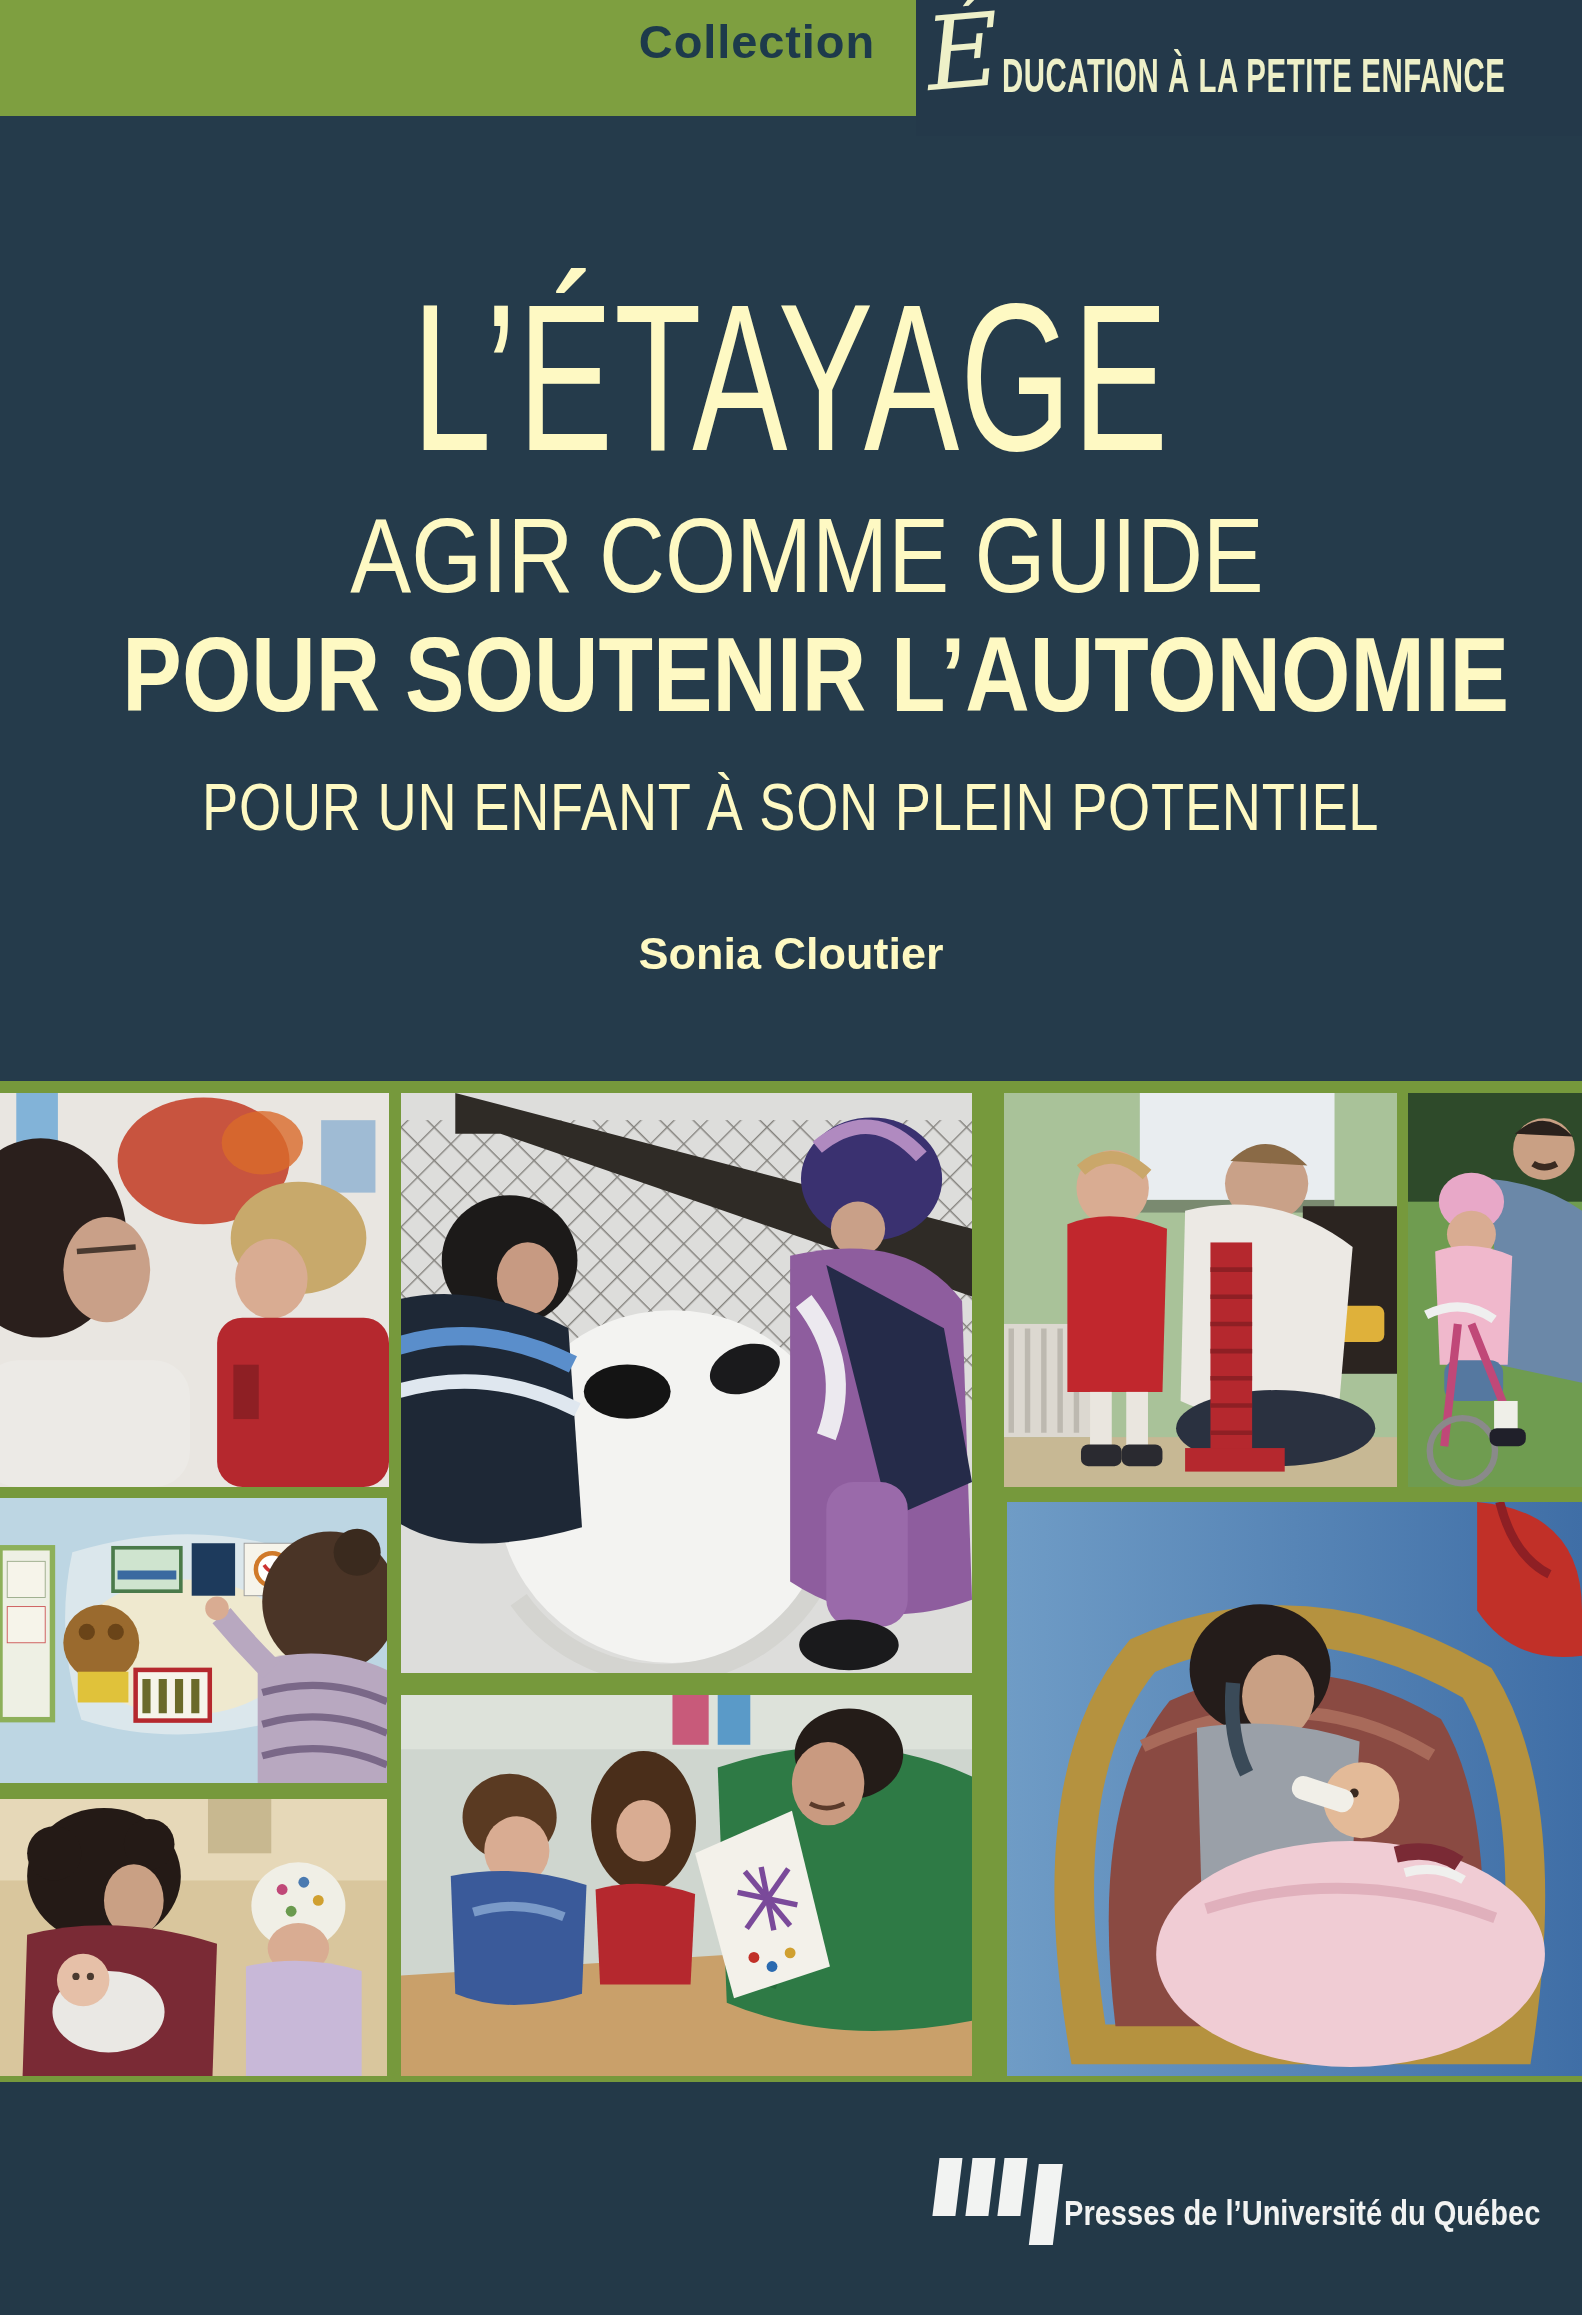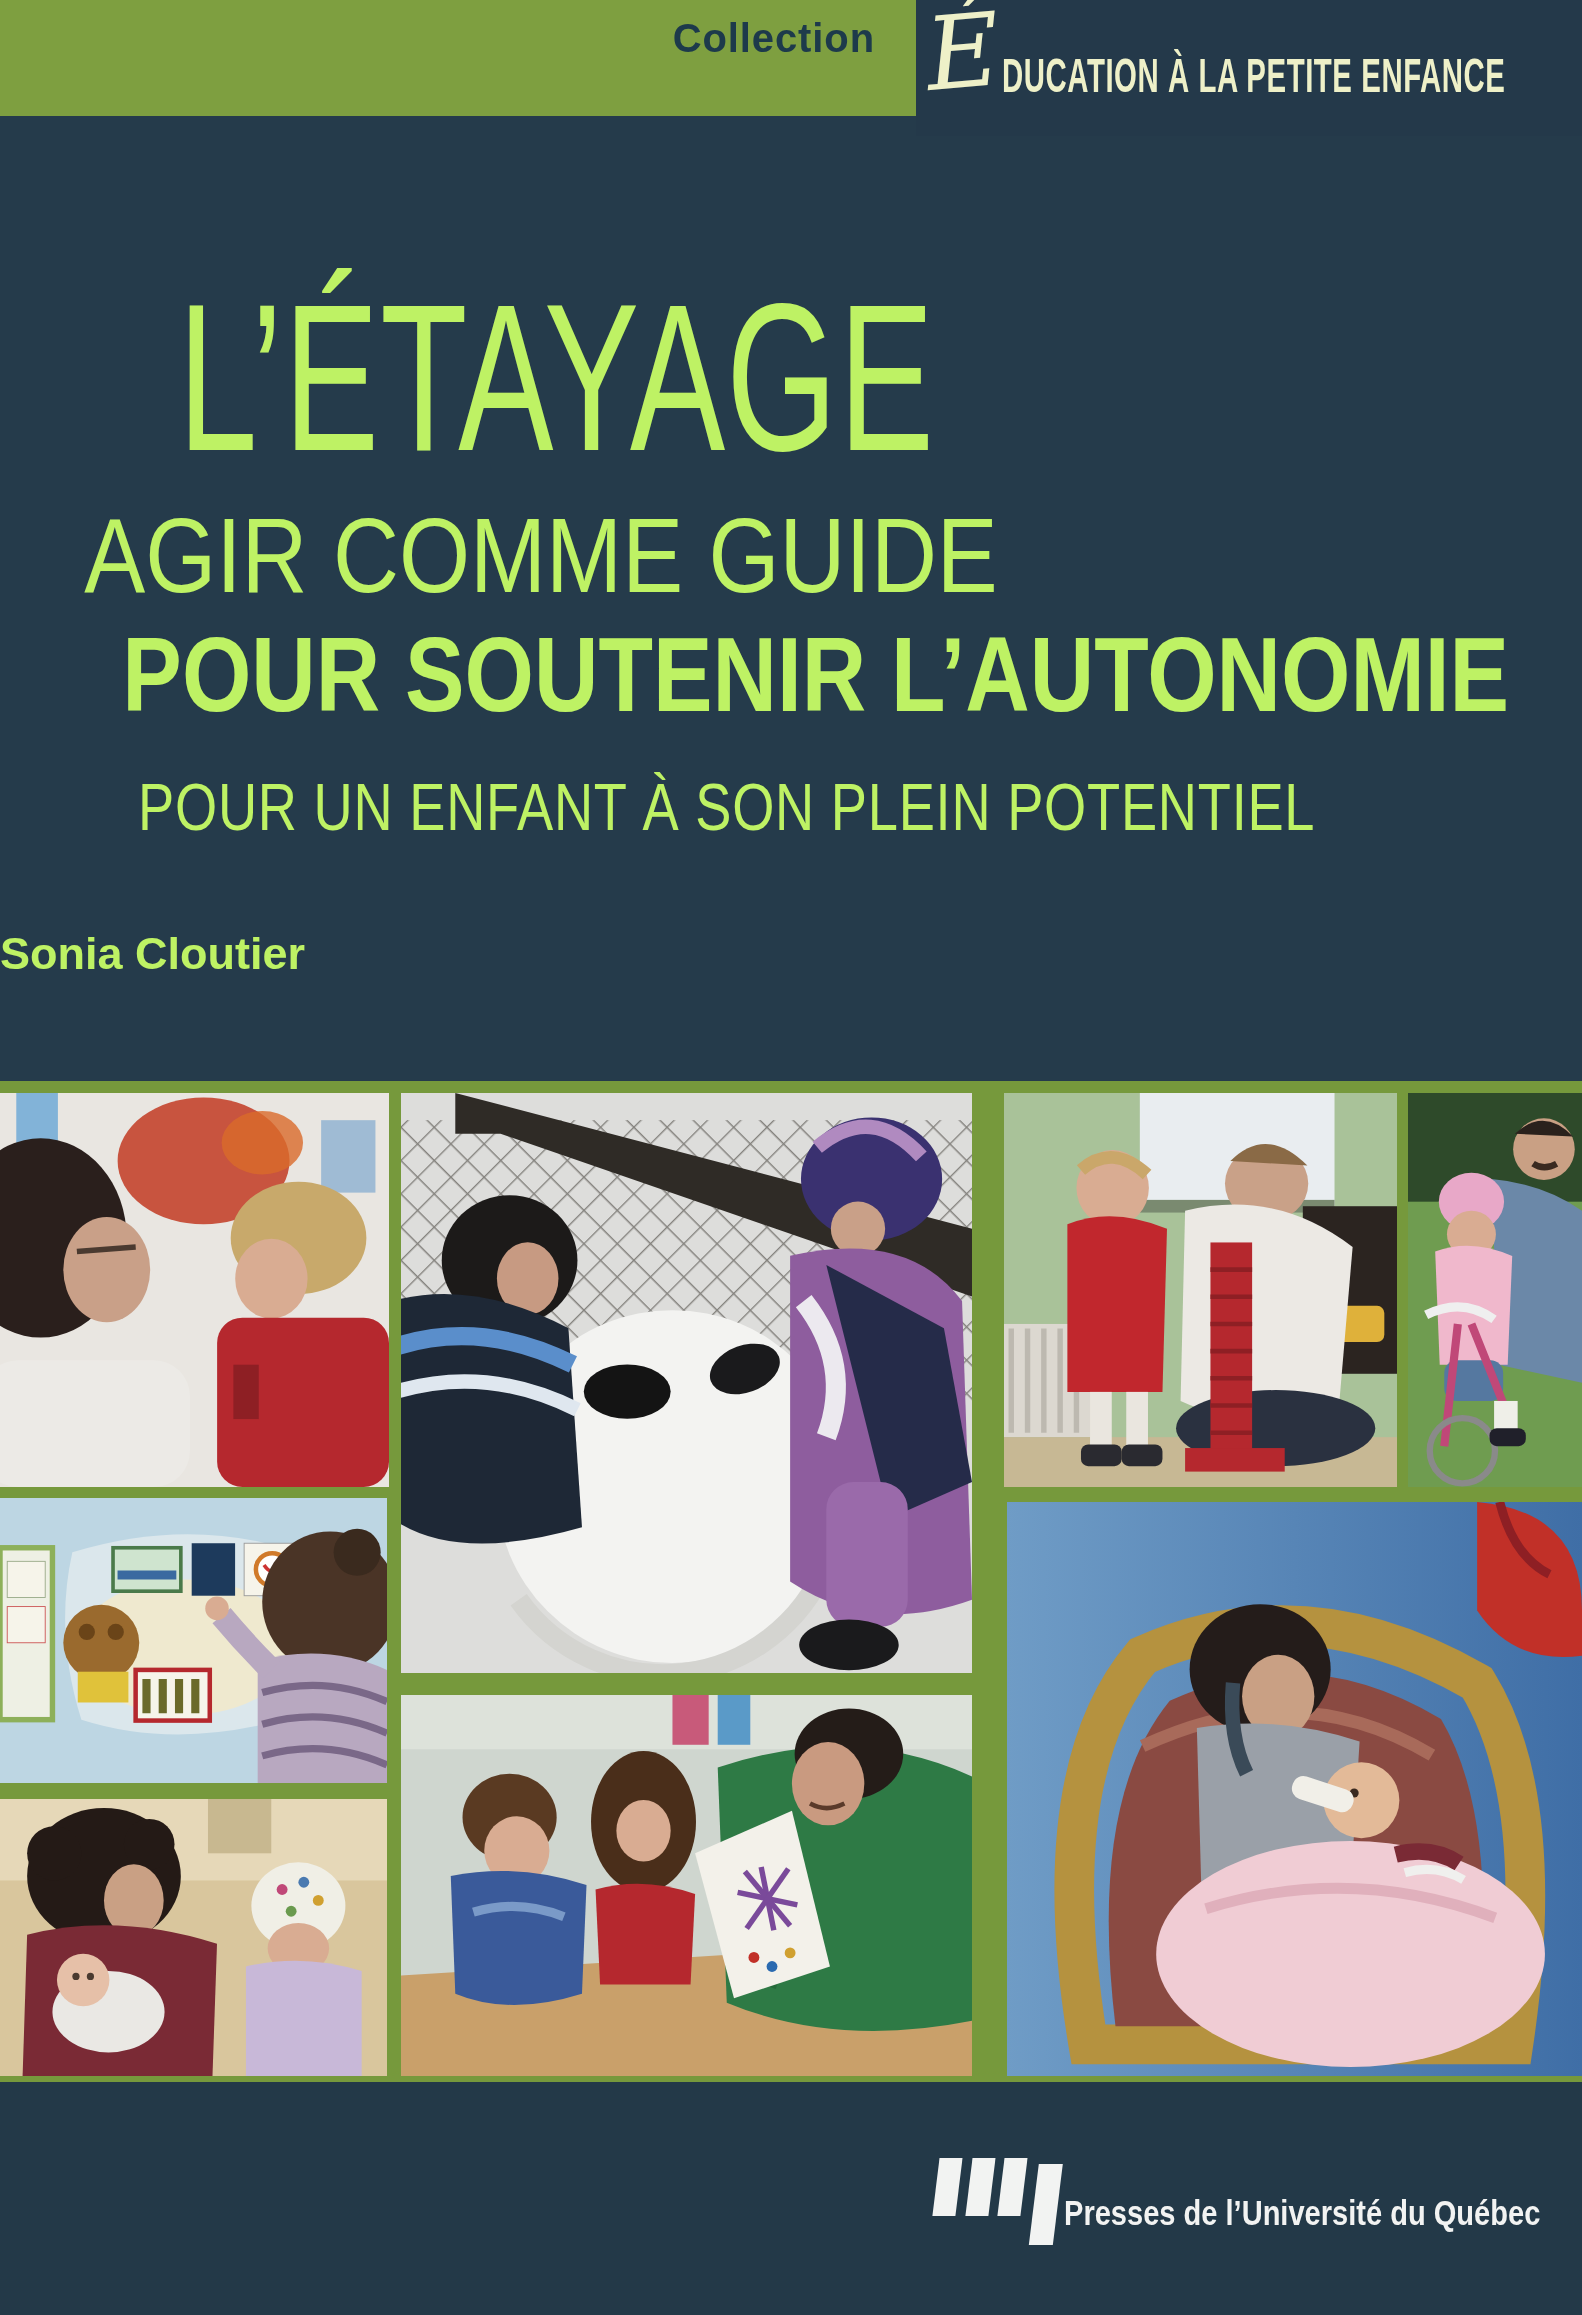--- a/index.html
+++ b/index.html
@@ -4,36 +4,36 @@
 <style>
   html,body{margin:0;padding:0;background:#10222e;}
   #cover{
     position:relative;width:1582px;height:2316px;overflow:hidden;
     background:#253b4b;
     font-family:"Liberation Sans",sans-serif;
   }
   
   .band-green{position:absolute;left:0;top:0;width:916px;height:116px;background:#7e9f40;}
   .collection-label{
-    position:absolute;top:18px;right:707px;font-size:40px;font-weight:700;
+    position:absolute;top:18px;right:707px;font-size:47px;font-weight:700;
     color:#1d3a4b;letter-spacing:0.9px;line-height:1;
   }
   .series-box{position:absolute;left:916px;top:0;width:666px;height:136px;background:#24394a;}
   .series-initial{
     position:absolute;left:926px;top:1.8px;font-size:101px;line-height:1;
     font-family:"DejaVu Serif",serif;font-style:italic;color:#eef0c8;
     transform:rotate(-5deg);
   }
   .series-name{
     position:absolute;left:1002px;top:51px;font-size:49px;font-weight:700;line-height:1;
     color:#eef0c8;white-space:nowrap;transform:scaleX(0.60);transform-origin:left center;
     letter-spacing:0.9px;
   }
   
-  .tline{position:absolute;left:0;width:1582px;color:#bef264;line-height:1;white-space:nowrap;}
+  .tline{position:absolute;left:0;width:1582px;text-align:center;color:#fef9c3;line-height:1;white-space:nowrap;}
   .tline>span{display:inline-block;transform-origin:center;}
   .t-main{top:273px;font-size:210px;}
   .t-main>span{transform:scaleX(0.68);letter-spacing:1.8px;}
   .t-sub1{top:503px;font-size:105px;padding-left:16px;}
   .t-sub1>span{transform:scaleX(0.87);}
   .t-sub2{top:622px;font-size:105px;font-weight:bold;}
   .t-sub2>span{transform:scaleX(0.85);}
   .t-tag{top:773px;font-size:67px;}
   .t-tag>span{transform:scaleX(0.81);letter-spacing:0.9px;}
   .t-author{top:903px;font-size:45px;font-weight:700;margin-top:28px;}

